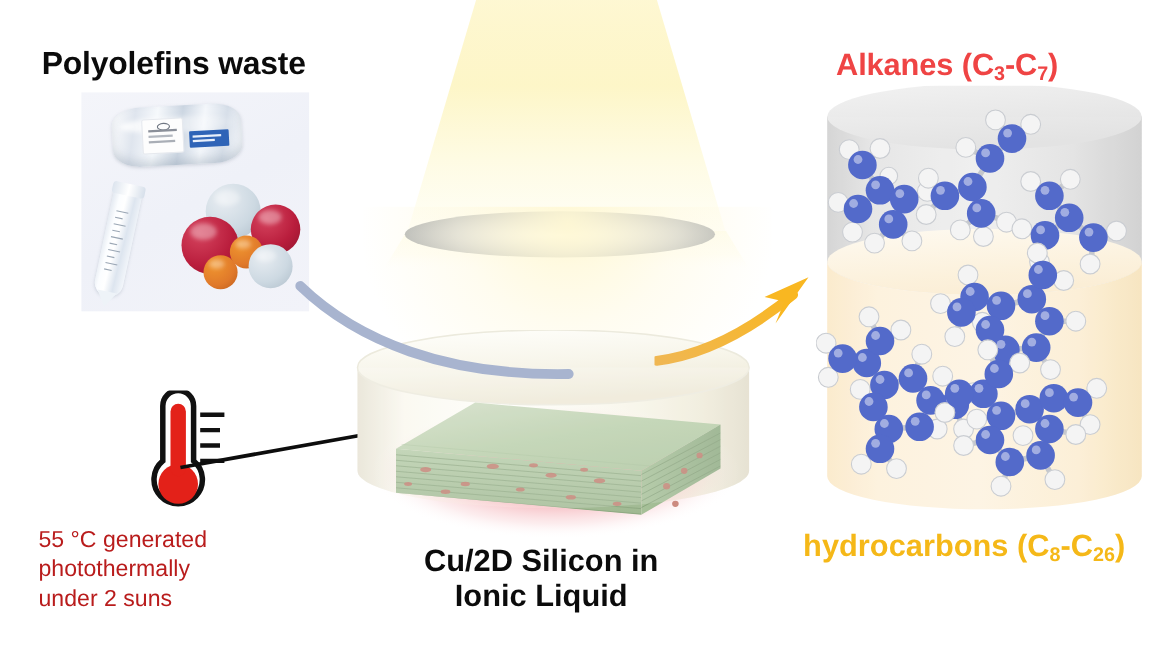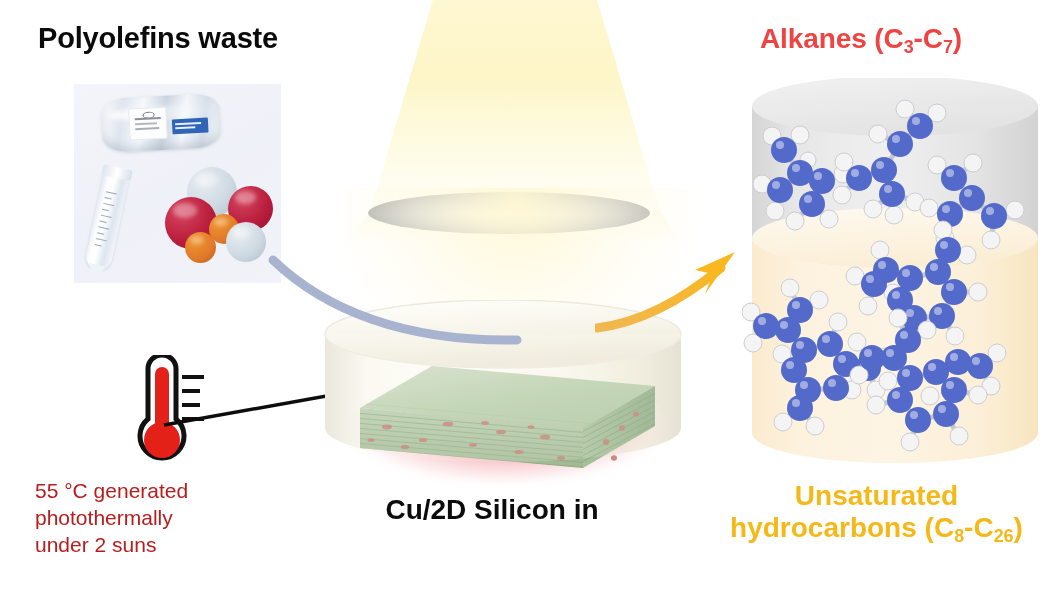--- a/index.html
+++ b/index.html
@@ -17,20 +17,21 @@
     background: #ffffff;
     overflow: hidden;
   }
 
   
   .hdr {
     position: absolute;
     font-weight: bold;
     white-space: nowrap;
     line-height: 1.05;
+    margin-top: 20px;
   }
   .hdr sub { font-size: 0.64em; vertical-align: -0.28em; font-weight: bold; }
 
   #title-polyolefins {
     left: 38px; top: 23px;
     font-size: 29px;
     color: #0b0b0b;
     letter-spacing: -0.2px;
   }
   #title-alkanes {
@@ -393,20 +394,21 @@
         <ellipse cx="309" cy="158" rx="3" ry="2.8"></ellipse>
       </g>
     </g>
 
     <path d="M20 128 a178 34 0 0 0 356 0 L376 128 a178 34 0 0 1 -356 0 Z" fill="#fffdf6" opacity="0.12"></path>
     <path d="M20 34 L20 128 a178 34 0 0 0 356 0 L376 34" fill="#ffffff" opacity="0.17"></path>
   </svg>
 
   <div id="label-center">
     <div>Cu/2D Silicon in</div>
+    <div>Ionic Liquid</div>
   </div>
 
   <svg id="arrow-in" width="300" height="110" viewBox="0 0 300 110">
     <path d="M18 10 C 70 60, 150 92, 262 90" fill="none" stroke="#a8b4cf" stroke-width="9" stroke-linecap="round"></path>
   </svg>
 
   <svg id="arrow-out" width="180" height="130" viewBox="0 0 180 130">
     <defs>
       <linearGradient id="argrad" x1="0" y1="1" x2="1" y2="0">
         <stop offset="0%" stop-color="#f0b752"></stop>
@@ -753,17 +755,16 @@
         <circle cx="212" cy="279" r="4"></circle>
           <circle cx="234" cy="283" r="4"></circle>
         <circle cx="126" cy="275" r="4"></circle>
       </g>
     </g>
 
     <path d="M10 28 L10 355 a143 30 0 0 0 286 0 L296 28" fill="#ffffff" opacity="0.05"></path>
   </svg>
 
   <div id="label-unsat">
-    <div>Unsaturated</div>
     <div><span>hydrocarbons (C</span><sub>8</sub><span>-C</span><sub>26</sub><span>)</span></div>
   </div>
 
 </div>
 
 </body></html>

